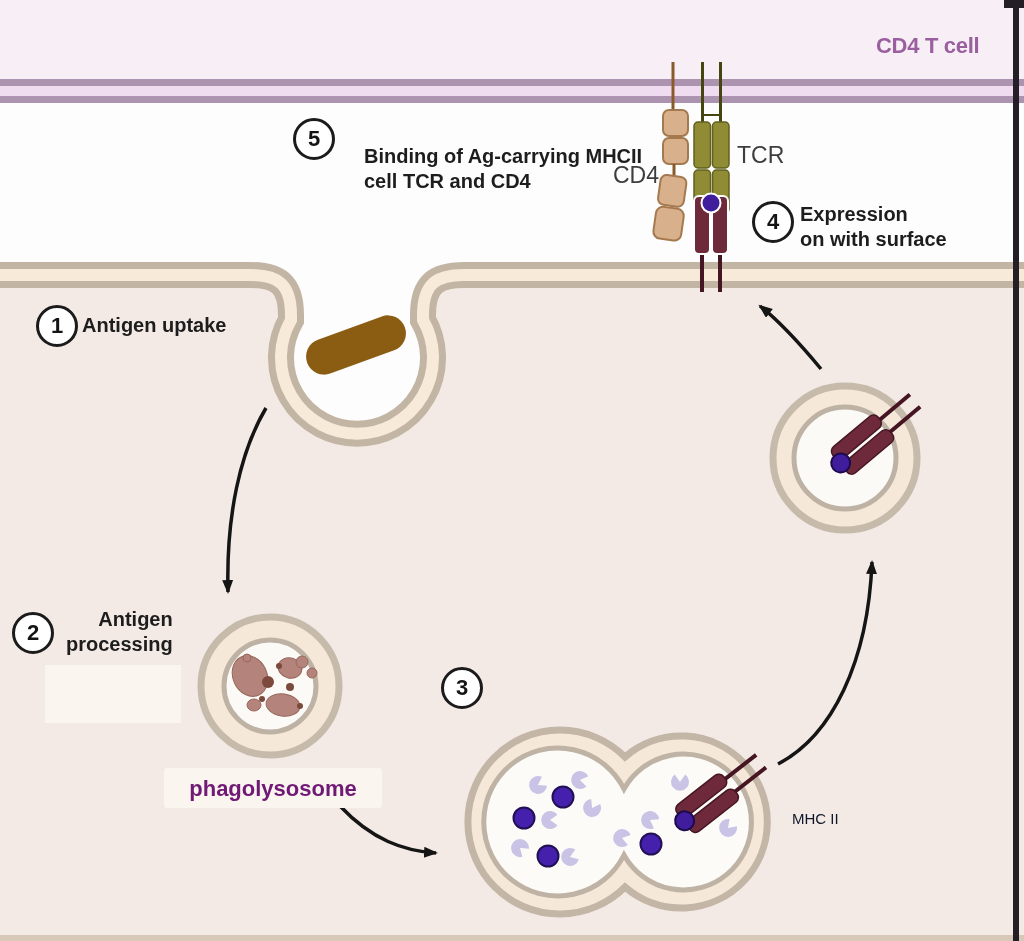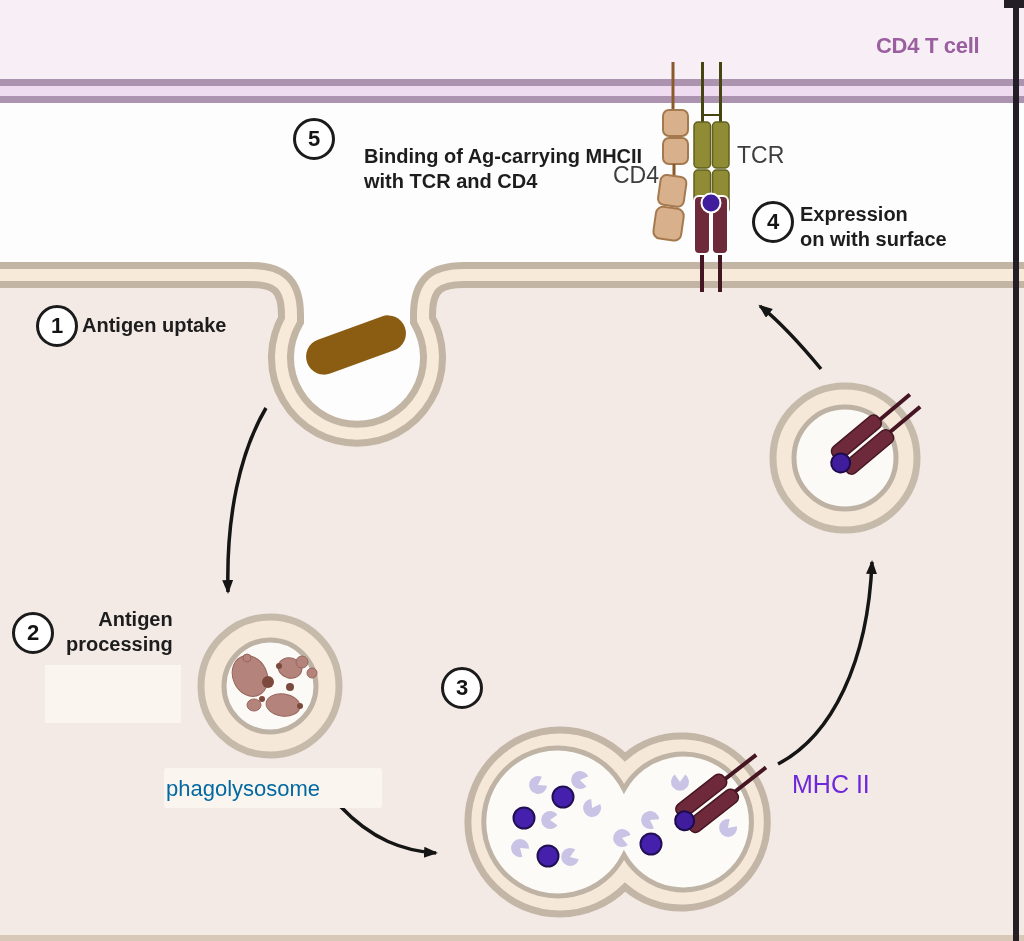--- a/index.html
+++ b/index.html
@@ -10,23 +10,23 @@
   .step-circle{position:absolute;z-index:3;width:42px;height:42px;box-sizing:border-box;
       border:3.5px solid #1b1b1b;border-radius:50%;background:#ffffff;
       display:flex;align-items:center;justify-content:center;
       font-weight:bold;font-size:22px;color:#141414;}
   .step-text{font-weight:bold;font-size:20px;line-height:25px;color:#1d1d1d;}
   .step-text span{display:block;}
   .mol-label{font-size:23px;color:#3d3d3d;}
   .two-line span{display:block;}
   .tcell-label{font-weight:bold;font-size:22px;letter-spacing:-0.3px;color:#9a5f9e;}
   .apc-label{font-weight:bold;font-size:20px;letter-spacing:-0.2px;color:#b26847;}
-  .mhc2-label{font-size:25px;color:#6d28d9;}
+  .mhc2-label{font-size:15px;color:#0f172a;margin-top:40px;}
   .foreign-label{font-size:20px;line-height:23px;color:#3f3f3f;text-align:center;}
-  .phago-label{font-weight:normal;font-size:22px;color:#0369a1;}
+  .phago-label{font-weight:bold;font-size:22px;color:#701a75;text-align:center;}
 </style>
 </head>
 <body>
 
 <div class="stage">
 
 <svg width="1024" height="941" viewBox="0 0 1024 941">
   <defs>
     <marker id="ah" markerUnits="userSpaceOnUse" markerWidth="18" markerHeight="14" refX="12" refY="5.5" orient="auto">
       <path d="M0 0 L14 5.5 L0 11 Z" fill="#151515"></path>
@@ -166,21 +166,21 @@
   </g>
 </svg>
 
 <div class="lbl tcell-label" style="left:876px;top:33px;">CD4 T cell</div>
 
 <div class="step-circle" style="left:293px;top:118px;">
   <span>5</span>
 </div>
 <div class="lbl step-text" style="left:364px;top:112px;margin-top:32px;">
   <span>Binding of Ag-carrying MHCII</span>
-      <span>with TCR and CD4</span>
+      <span>cell TCR and CD4</span>
 </div>
 
 <div class="lbl mol-label" style="left:613px;top:162px;">CD4</div>
 <div class="lbl mol-label" style="left:737px;top:142px;">TCR</div>
 
 <div class="step-circle" style="left:752px;top:201px;">
   <span>4</span>
 </div>
 <div class="lbl step-text" style="left:800px;top:202px;">
   <span>Expression</span>

